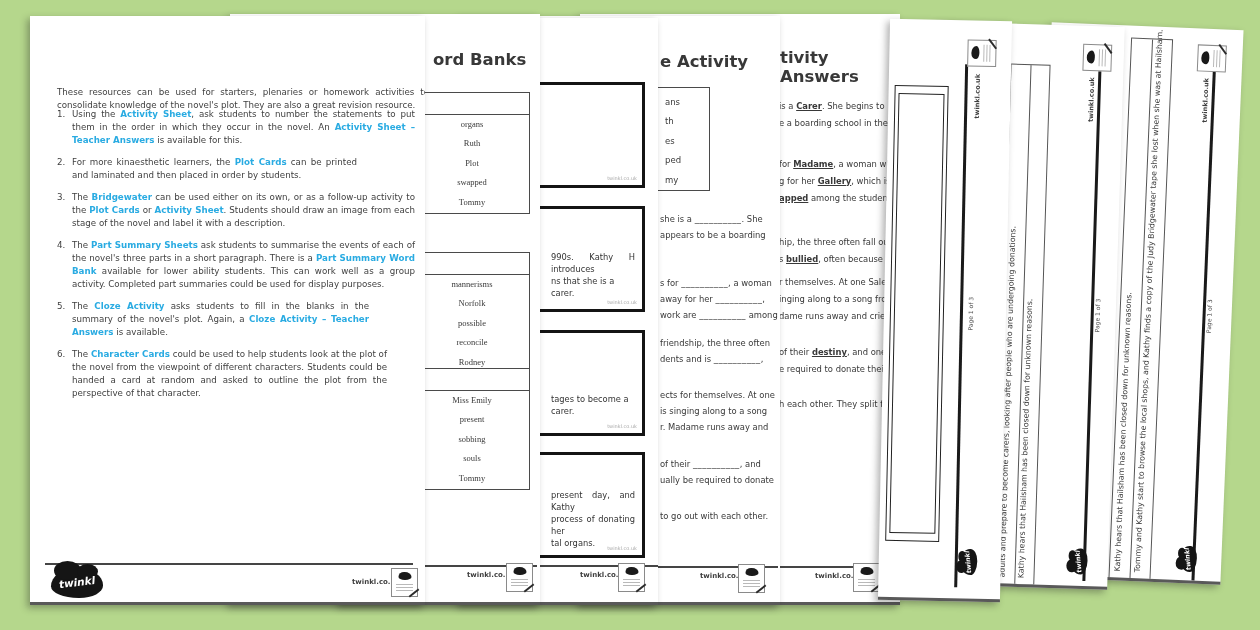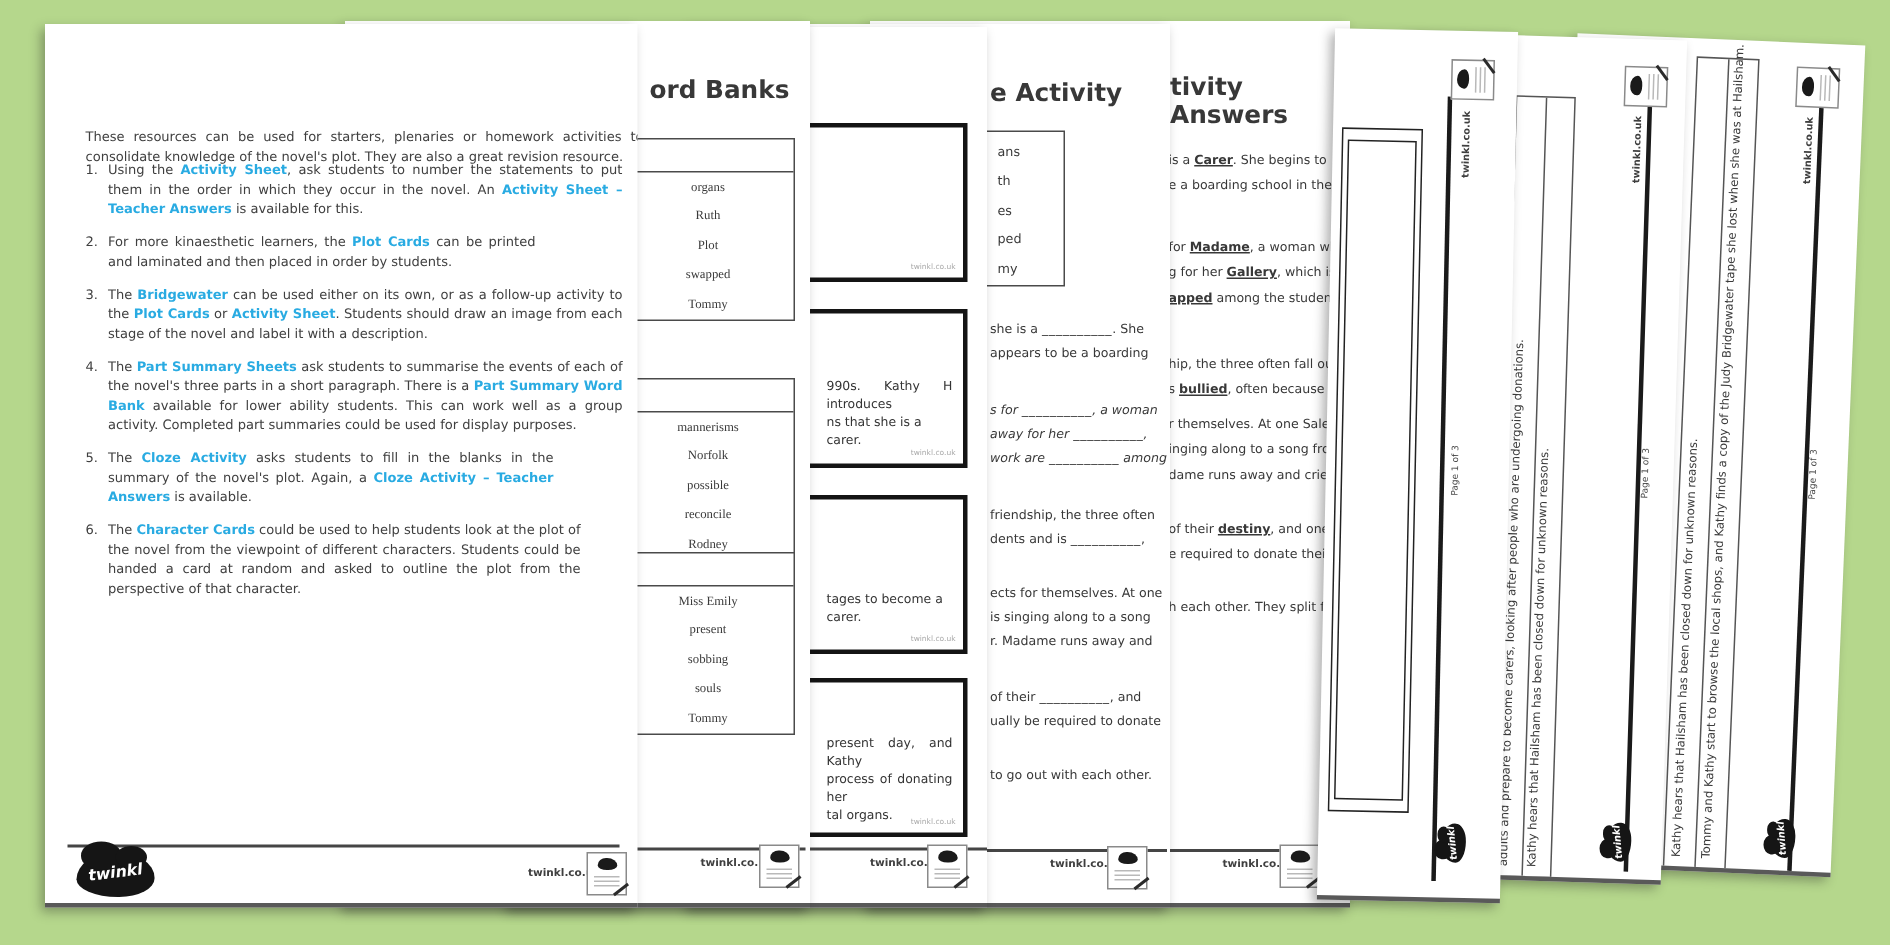--- a/index.html
+++ b/index.html
@@ -168,21 +168,21 @@
         <div class="wbf">th</div>
         <div class="wbf">es</div>
         <div class="wbf">ped</div>
         <div class="wbf">my</div>
       </div>
     <div id="cloze-lines">
         <div class="clz" style="top: 195px; left: 200px;">
           <div><span>she is a </span><span class="blank">__________</span><span>. She</span></div>
           <div><span>appears to be a boarding</span></div>
         </div>
-        <div class="clz" style="top: 249px; left: 200px; font-style: italic;">
+        <div class="clz" style="top: 259px; left: 200px;">
           <div><span>s for </span><span class="blank">__________</span><span>, a woman</span></div>
           <div><span>away for her </span><span class="blank">__________</span><span>,</span></div>
           <div><span>work are </span><span class="blank">__________</span><span> among</span></div>
         </div>
         <div class="clz" style="top: 319px; left: 200px;">
           <div><span>friendship, the three often</span></div>
           <div><span>dents and is </span><span class="blank">__________</span><span>,</span></div>
         </div>
         <div class="clz" style="top: 371px; left: 200px;">
           <div><span>ects for themselves. At one</span></div>

